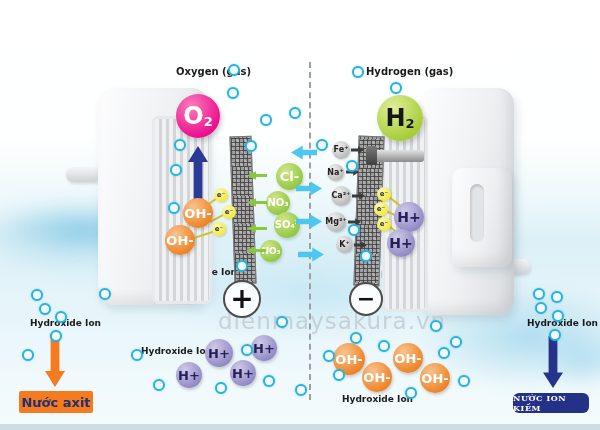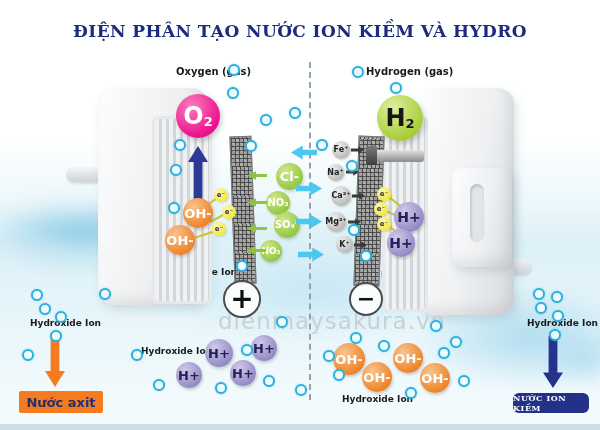--- a/index.html
+++ b/index.html
@@ -63,21 +63,20 @@
 
 <div class="stage">
 
   <div class="blob" style="left:-25px;top:192px;width:210px;height:85px;background:radial-gradient(ellipse,rgba(140,205,232,.55),rgba(140,205,232,0) 70%)"></div>
   <div class="blob" style="left:0px;top:208px;width:170px;height:42px;background:radial-gradient(ellipse,rgba(115,192,224,.5),rgba(115,192,224,0) 72%)"></div>
   <div class="blob" style="left:150px;top:245px;width:330px;height:95px;background:radial-gradient(ellipse,rgba(165,218,240,.45),rgba(165,218,240,0) 70%)"></div>
   <div class="blob" style="left:415px;top:285px;width:230px;height:105px;background:radial-gradient(ellipse,rgba(130,200,230,.55),rgba(130,200,230,0) 70%)"></div>
   <div class="blob" style="left:540px;top:330px;width:90px;height:60px;background:radial-gradient(ellipse,rgba(150,210,235,.5),rgba(150,210,235,0) 70%)"></div>
   <div class="bottom-strip"></div>
 
-  <div class="title">ĐIỆN PHÂN TẠO NƯỚC ION KIỀM VÀ HYDRO</div>
 
   <div class="watermark">dienmaysakura.vn</div>
 
   <div class="machine" style="left:98px;top:88px;width:110px;height:217px"></div>
   <div class="peg" style="left:66px;top:167px;width:36px"></div>
   <div class="slats" style="left:152px;top:116px;width:54px;height:182px"></div>
 
   <div class="machine" style="left:420px;top:88px;width:94px;height:227px"></div>
   <div class="slats" style="left:382px;top:116px;width:40px;height:190px"></div>
   <div class="machine" style="left:452px;top:168px;width:60px;height:99px;border-radius:10px"></div>
@@ -150,21 +149,21 @@
   <div class="circle electron" style="left:377px;top:217px">e⁻</div>
   <div class="circle purple-ion" style="left:394px;top:202px;width:30px;height:30px;font-size:14px">H+</div>
   <div class="circle purple-ion" style="left:387px;top:229px;width:28px;height:28px;font-size:14px">H+</div>
   <div class="lbl small" style="left:381px;top:270px">Hydrogen Ion</div>
 
   <div class="circle sign-circle" style="left:223px;top:280px;width:34px;height:34px;font-size:28px">+</div>
   <div class="circle sign-circle" style="left:349px;top:282px;width:30px;height:30px;font-size:22px">−</div>
 
   <div class="lbl small" style="left:30px;top:318px">Hydroxide Ion</div>
   <div class="arrow ar-down" style="left:45px;top:334px;width:20px;height:53px;background:#f47b20"></div>
-  <div class="outbox acid-box" style="left:19px;top:391px;width:84px;height:22px">Nước axit</div>
+  <div class="outbox acid-box" style="left:19px;top:391px;width:74px;height:22px">Nước axit</div>
 
   <div class="lbl small" style="left:527px;top:318px">Hydroxide Ion</div>
   <div class="arrow ar-down" style="left:543px;top:336px;width:20px;height:52px;background:#26338c"></div>
   <div class="outbox alk-box" style="left:513px;top:393px;width:76px;height:20px">NƯỚC ION KIỀM</div>
 
   <div class="lbl small" style="left:141px;top:346px">Hydroxide Ion</div>
   <div class="circle purple-ion" style="left:205px;top:339px;width:28px;height:28px;font-size:13px">H+</div>
   <div class="circle purple-ion" style="left:176px;top:362px;width:26px;height:26px;font-size:13px">H+</div>
   <div class="circle purple-ion" style="left:230px;top:360px;width:26px;height:26px;font-size:13px">H+</div>
   <div class="circle purple-ion" style="left:251px;top:335px;width:26px;height:26px;font-size:13px">H+</div>

